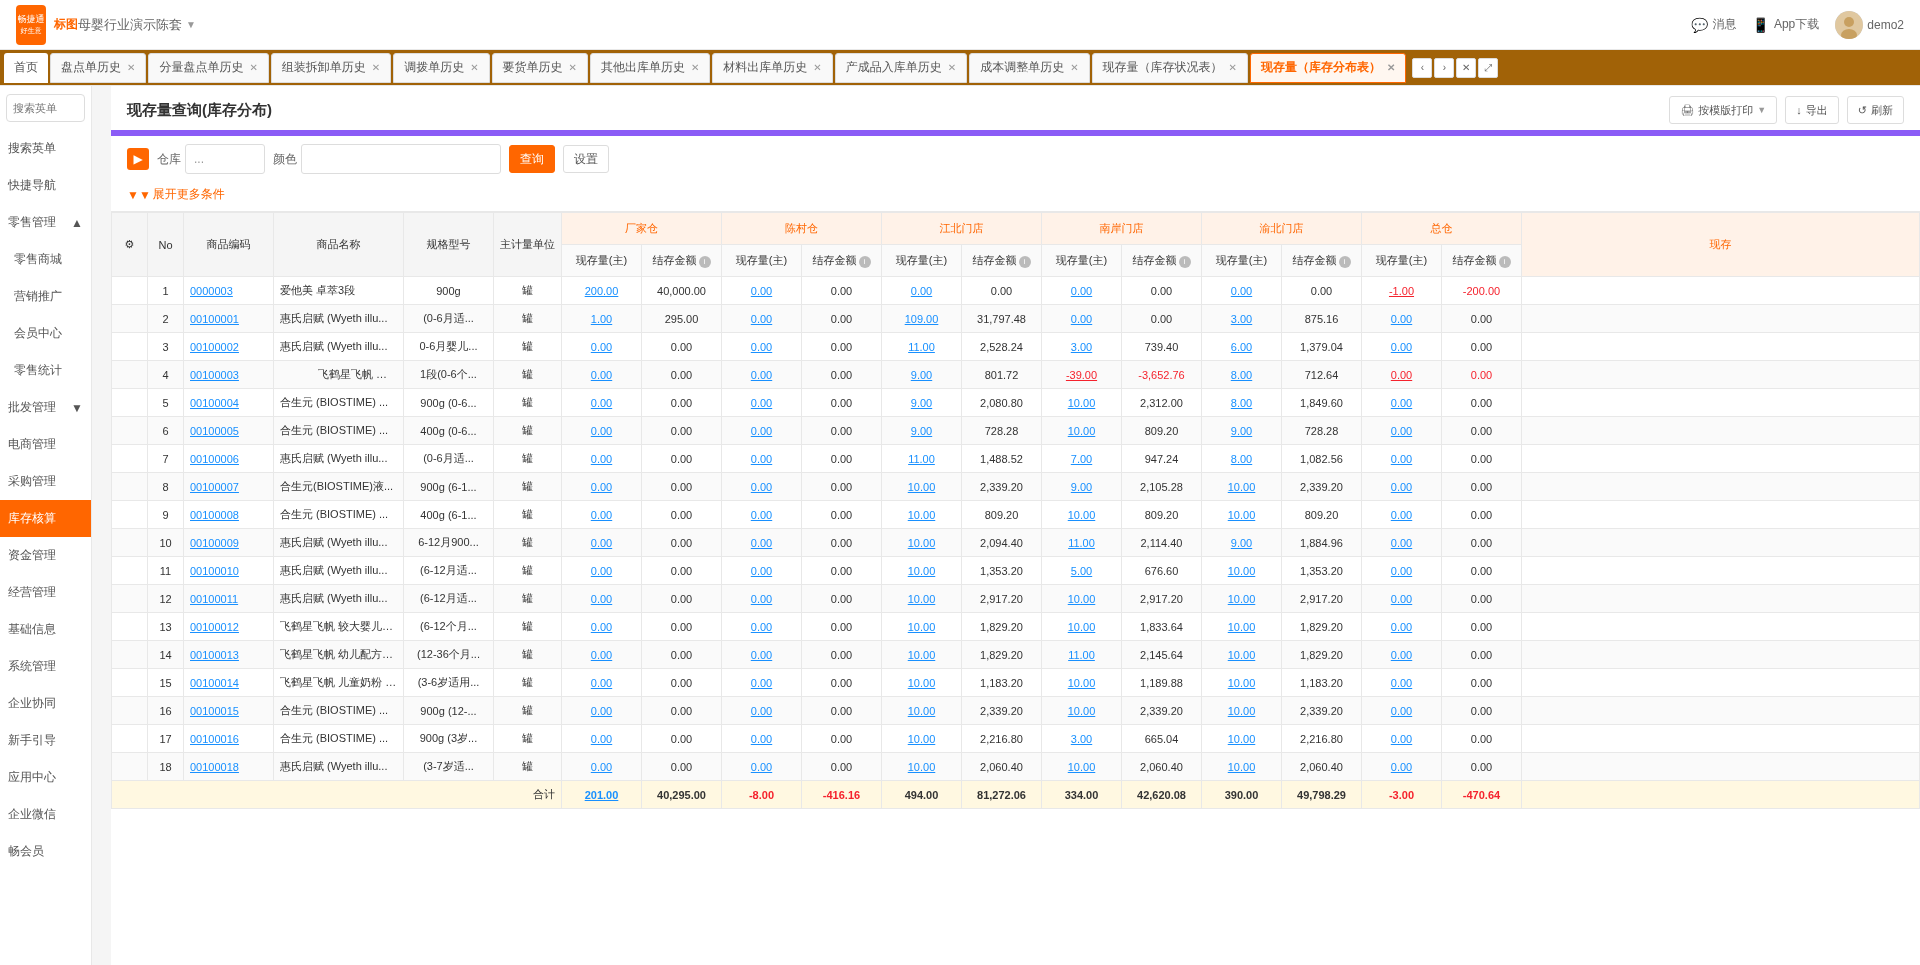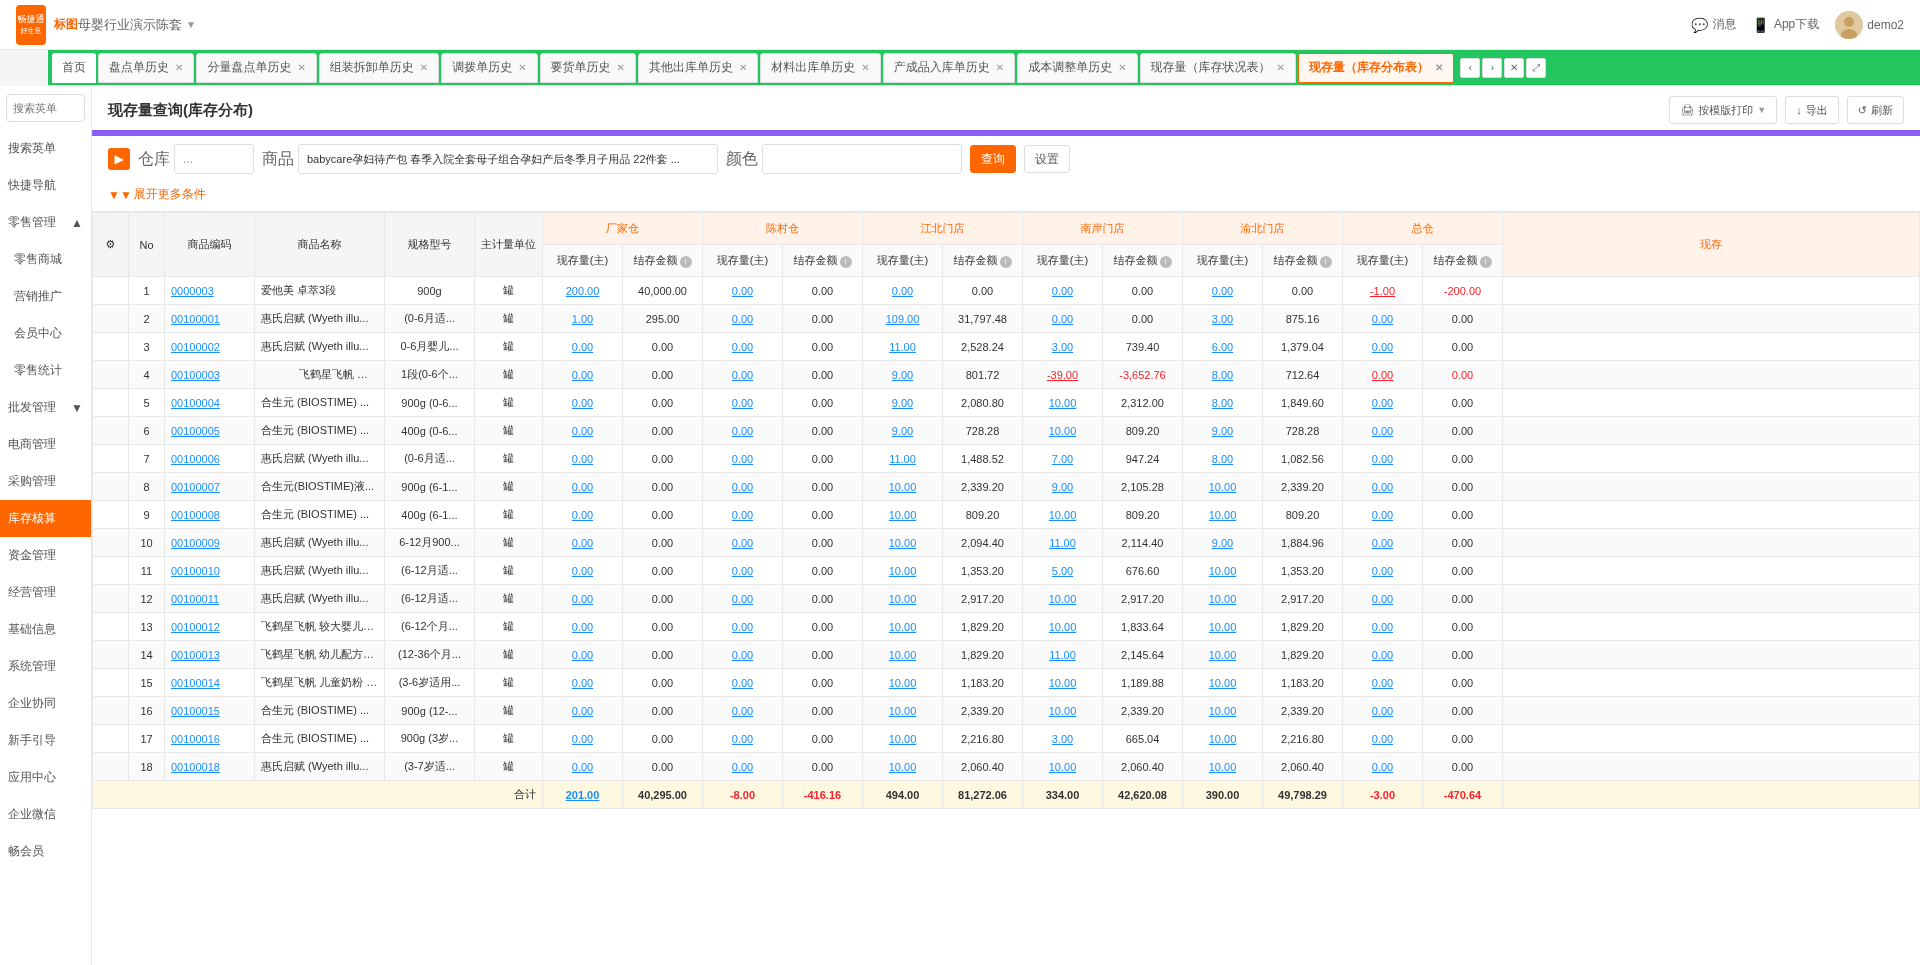--- a/index.html
+++ b/index.html
@@ -7,51 +7,51 @@
     
     
     .top-bar { height: 50px; background: #fff; display: flex; align-items: center; padding: 0 16px; border-bottom: 1px solid #e8e8e8; justify-content: space-between; }
     .logo-area { display: flex; align-items: center; gap: 8px; }
     .logo-img { width: 30px; height: 40px; background: #ff6600; border-radius: 4px; display: flex; align-items: center; justify-content: center; color: #fff; font-size: 10px; }
     .top-right { display: flex; align-items: center; gap: 16px; }
     .top-right-item { display: flex; align-items: center; gap: 4px; color: #666; cursor: pointer; font-size: 12px; }
     .avatar { width: 28px; height: 28px; border-radius: 50%; background: #ccc; overflow: hidden; display: flex; align-items: center; justify-content: center; }
     
     
-    .tab-bar { height: 36px; background: #22c55e; display: flex; align-items: center; border-bottom: 1px solid #e8e8e8; overflow: hidden; padding: 0 4px; margin-left: 48px; }
+    .tab-bar { height: 36px; background: #a16207; display: flex; align-items: center; border-bottom: 1px solid #e8e8e8; overflow: hidden; padding: 0 4px; }
     .tab-item { height: 30px; padding: 0 10px; display: flex; align-items: center; gap: 4px; white-space: nowrap; font-size: 12px; color: #555; cursor: pointer; border: 1px solid #ddd; border-radius: 3px 3px 0 0; margin-right: 2px; background: #f9f9f9; }
     .tab-item.active { background: #fff7f0; border-color: #ff6600; color: #ff6600; font-weight: bold; }
     .tab-item.home { background: #fff; border: none; color: #555; }
     .tab-close { font-size: 10px; color: #999; cursor: pointer; margin-left: 2px; }
     .tab-nav-btns { display: flex; gap: 2px; margin-left: 4px; }
     .tab-nav-btn { width: 20px; height: 20px; border: 1px solid #ddd; border-radius: 2px; display: flex; align-items: center; justify-content: center; cursor: pointer; font-size: 10px; color: #666; background: #fff; }
     
     
-    .main-layout { display: flex; height: calc(965px - 86px); }
+    .main-layout { display: flex; height: calc(965px - 86px); gap: 19px; }
     
     
     .sidebar { width: 92px; background: #fff; border-right: 1px solid #e8e8e8; display: flex; flex-direction: column; overflow-y: auto; }
     .sidebar-search { padding: 8px 6px; }
     .sidebar-search input { width: 100%; height: 28px; border: 1px solid #ddd; border-radius: 4px; padding: 0 6px; font-size: 11px; color: #999; }
     .sidebar-nav-item { padding: 10px 8px; display: flex; align-items: center; justify-content: space-between; cursor: pointer; color: #555; font-size: 12px; }
     .sidebar-nav-item.active { background: #ff6600; color: #fff; }
     
     
     .content { flex: 1; overflow: hidden; display: flex; flex-direction: column; }
     
     
     .page-header { padding: 10px 16px 6px; background: #fff; border-bottom: 6px solid #8b5cf6; display: flex; align-items: center; justify-content: space-between; }
     .page-actions { display: flex; gap: 8px; align-items: center; }
     .btn-action { height: 28px; padding: 0 10px; border: 1px solid #ddd; border-radius: 3px; cursor: pointer; font-size: 12px; background: #fff; color: #555; display: flex; align-items: center; gap: 4px; }
     .btn-action.primary { background: #ff6600; color: #fff; border-color: #ff6600; }
     
     
     .filter-bar { padding: 8px 16px; background: #fff; border-bottom: 1px solid #e8e8e8; display: flex; align-items: center; gap: 8px; flex-wrap: wrap; }
     .filter-item { display: flex; align-items: center; gap: 4px; }
-    .filter-label { color: #666; font-size: 16px; white-space: nowrap; }
+    .filter-label { color: #666; font-size: 12px; white-space: nowrap; }
     .filter-input { height: 30px; border: 1px solid #ddd; border-radius: 3px; padding: 0 8px; font-size: 12px; color: #333; min-width: 80px; }
     .filter-input.wide { min-width: 400px; }
     .expand-btn { color: #ff6600; cursor: pointer; font-size: 12px; display: flex; align-items: center; gap: 2px; }
     .orange-arrow { display: inline-block; width: 22px; height: 22px; background: #ff6600; color: #fff; border-radius: 3px; display: flex; align-items: center; justify-content: center; font-size: 12px; cursor: pointer; }
     
     
     .table-area { flex: 1; overflow: auto; background: #fff; padding: 0 0 40px 0; }
     
     table { width: 100%; border-collapse: collapse; font-size: 12px; }
     thead tr { background: #f5f5f5; }
@@ -267,24 +267,20 @@
           <span>刷新</span>
         </button>
       </div>
     </div>
 
     <div class="filter-bar">
       <div class="orange-arrow">▶</div>
       <div class="filter-item">
         <span class="filter-label">仓库</span>
         <input type="text" class="filter-input" value="..." style="min-width: 60px; width: 80px; color: rgb(153, 153, 153);">
-      </div>
-      <div class="filter-item">
-        <span class="filter-label">商品</span>
-        <input type="text" class="filter-input wide" style="width: 420px; font-size: 11px;" value="babycare孕妇待产包 春季入院全套母子组合孕妇产后冬季月子用品 22件套 ...">
       </div>
       <div class="filter-item">
         <span class="filter-label">颜色</span>
         <input type="text" class="filter-input" style="min-width: 120px; width: 200px;">
       </div>
       <button class="btn-action primary">
         <span>查询</span>
       </button>
       <button class="btn-action">
         <span>设置</span>

